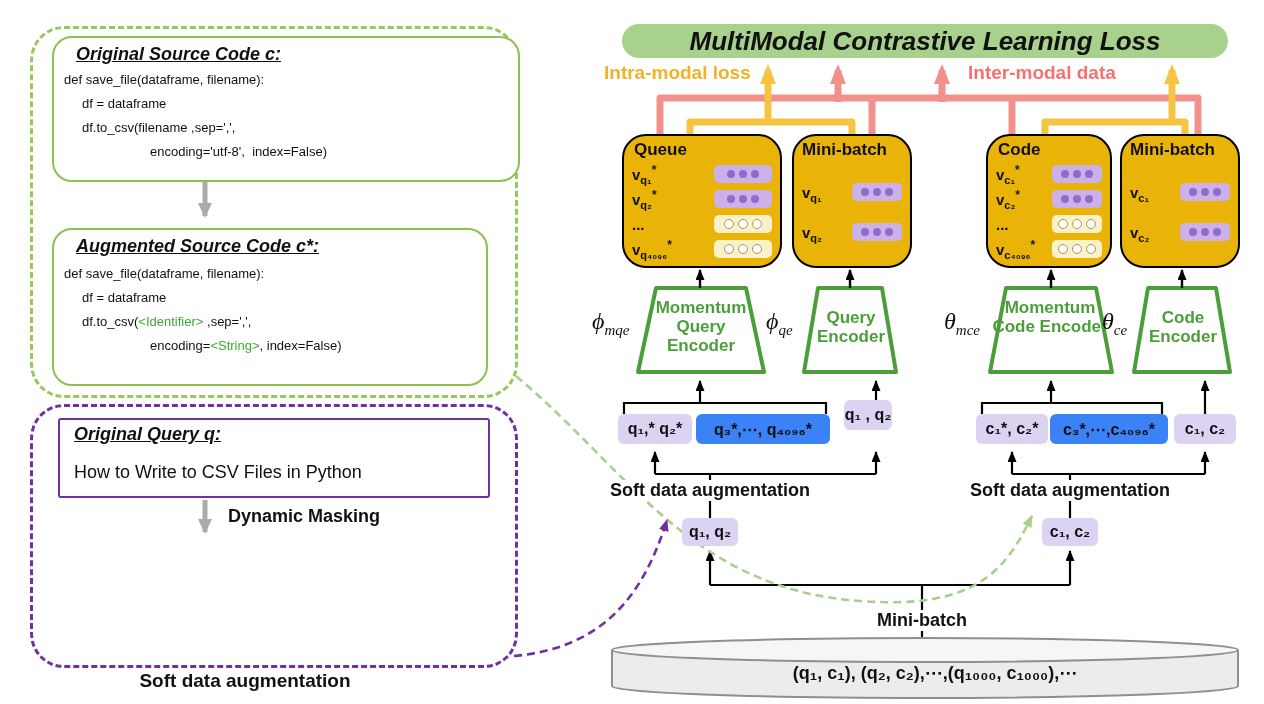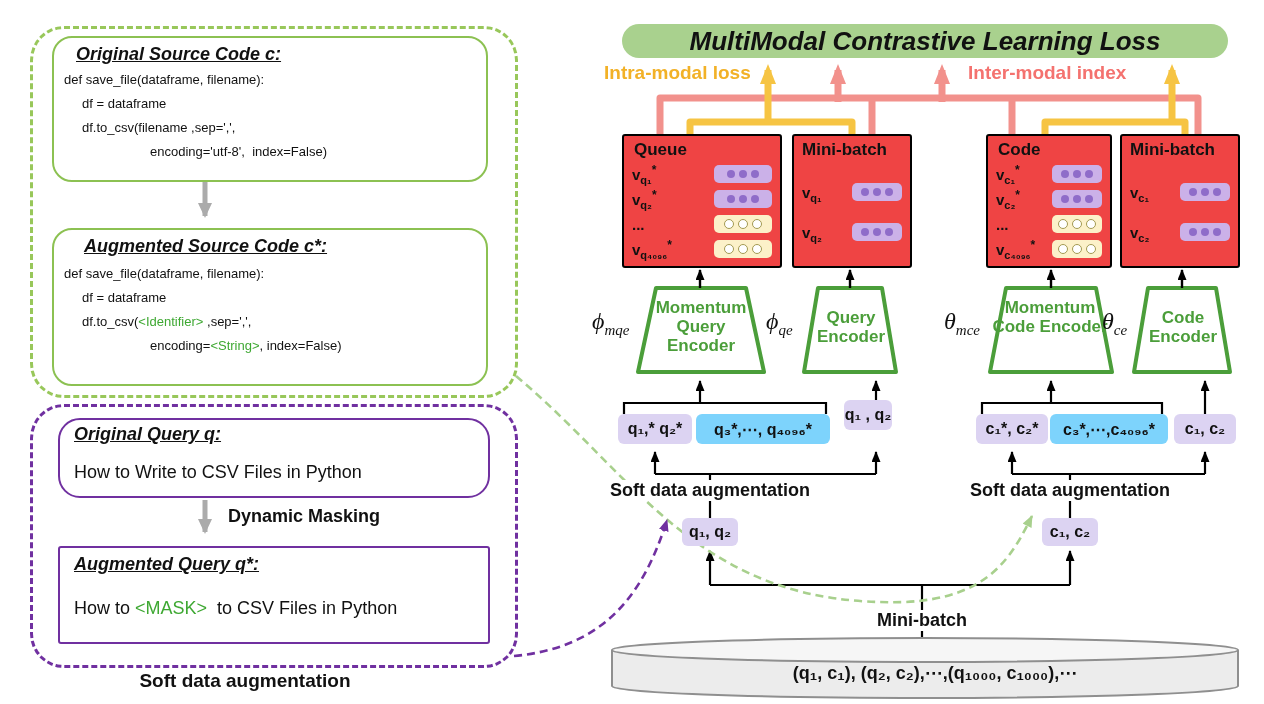--- a/index.html
+++ b/index.html
@@ -22,42 +22,42 @@
   .plain{font-size:18px;}
   .caption{font-weight:700;font-size:19px;text-align:center;}
 
   
   .pill{background:#A9D18E;border-radius:17px;display:flex;align-items:center;justify-content:center;
         font-weight:700;font-style:italic;font-size:26px;color:#111;}
   .intra{color:#F2B127;font-weight:700;font-size:19px;}
   .inter{color:#F4726F;font-weight:700;font-size:19px;}
 
   
-  .mbox{border:2.5px solid #000;border-radius:3px;background:#ef4444;}
+  .mbox{border:2.5px solid #000;border-radius:24px;background:#eab308;}
   .mbox-title{font-weight:700;font-size:17px;padding:4px 0 0 10px;}
   .mrow{position:absolute;left:8px;right:8px;height:24px;display:flex;align-items:center;justify-content:space-between;}
   .mlabel{font-size:15px;font-weight:600;}
   .mlabel sub{font-size:11px;}
   .msup{font-size:12px;vertical-align:super;}
   .chip{height:18px;border-radius:5px;display:inline-flex;align-items:center;justify-content:center;gap:4px;}
   .chip.purple{background:#CBB1E8;}
   .chip.yellow{background:#FCF1C9;}
   .dot{width:8px;height:8px;border-radius:50%;background:#8F6CC9;display:inline-block;}
   .ring{width:10px;height:10px;border-radius:50%;background:#fff;border:1.5px solid #A39A52;display:inline-block;box-sizing:border-box;}
 
   
   .enc-label{font-weight:700;font-size:17px;color:#4B9E3A;text-align:center;line-height:1.12;}
   .param{font-family:"Liberation Serif",serif;font-style:italic;font-size:24px;}
   .param sub{font-size:15px;}
 
   
   .ichip{height:30px;border-radius:6px;display:flex;align-items:center;justify-content:center;
          font-weight:700;font-size:16px;}
   .ichip.purple{background:#DCD3F2;}
-  .ichip.yellow{background:#7dd3fc;}
+  .ichip.yellow{background:#3b82f6;}
   .schip{height:28px;border-radius:6px;display:flex;align-items:center;justify-content:center;
          font-weight:700;font-size:16px;background:#DCD3F2;}
   .auglabel{font-weight:700;font-size:18px;background:#fff;text-align:center;}
   .cyl-text{font-weight:700;font-size:18px;text-align:center;}
 </style>
 </head>
 <body>
 
 <div id="canvas">
 
@@ -151,56 +151,52 @@
     <path d="M 514 656 C 600 648, 642 600, 667 520" stroke="#7030A0" stroke-width="2.6" stroke-dasharray="8 5" fill="none" marker-end="url(#mPurple)"></path>
 
     <g stroke="#8F8F8F" stroke-width="2">
       <path d="M 612 650 L 612 686 A 313 12 0 0 0 1238 686 L 1238 650" fill="#ECECEC"></path>
       <ellipse cx="925" cy="650" rx="313" ry="12" fill="#F6F6F6"></ellipse>
     </g>
   </svg>
 
   <div class="abs z2 gdash" style="left:30px;top:26px;width:482px;height:366px;"></div>
 
-  <div class="abs z2 gbox" style="left:52px;top:36px;width:432px;height:142px;">
+  <div class="abs z2 gbox" style="left:52px;top:36px;width:432px;height:142px;padding-left:32px;">
     <div class="abs box-title" style="left:22px;top:6px;">Original Source Code c:</div>
     <div class="abs code-line" style="left:10px;top:34px;">def save_file(dataframe, filename):</div>
     <div class="abs code-line" style="left:28px;top:58px;">df = dataframe</div>
     <div class="abs code-line" style="left:28px;top:82px;">df.to_csv(filename ,sep=',',</div>
     <div class="abs code-line" style="left:96px;top:106px;">encoding='utf-8',  index=False)</div>
   </div>
 
 
   <div class="abs z2 gbox" style="left:52px;top:228px;width:432px;height:154px;">
-    <div class="abs box-title" style="left:30px;top:6px;">Augmented Source Code c*:</div>
+    <div class="abs box-title" style="left:22px;top:6px;">Augmented Source Code c*:</div>
     <div class="abs code-line" style="left:10px;top:36px;">def save_file(dataframe, filename):</div>
     <div class="abs code-line" style="left:28px;top:60px;">df = dataframe</div>
     <div class="abs code-line" style="left:96px;top:108px;"><span>encoding=</span><span class="tok">&lt;String&gt;</span><span>, index=False)</span></div>
     <div class="abs code-line" style="left:28px;top:84px;"><span>df.to_csv(</span><span class="tok">&lt;Identifier&gt;</span><span> ,sep=',',</span></div>
   </div>
 
   <div class="abs z2 pdash" style="left:30px;top:404px;width:482px;height:258px;"></div>
 
-  <div class="abs z2 pbox" style="left:58px;top:418px;width:428px;height:76px;border-radius:22px;">
+  <div class="abs z2 pbox" style="left:58px;top:418px;width:428px;height:76px;">
     <div class="abs box-title" style="left:14px;top:4px;">Original Query q:</div>
     <div class="abs plain" style="left:14px;top:42px;">How to Write to CSV Files in Python</div>
   </div>
 
   <div class="abs z2 tlabel" style="left:228px;top:506px;">Dynamic Masking</div>
 
-  <div class="abs z2 pbox" style="left:58px;top:546px;width:428px;height:94px;">
-    <div class="abs box-title" style="left:14px;top:6px;">Augmented Query q*:</div>
-    <div class="abs plain" style="left:14px;top:50px;white-space:pre;"><span>How to </span><span class="tok">&lt;MASK&gt;</span><span>  to CSV Files in Python</span></div>
-  </div>
 
   <div class="abs z2 caption" style="left:95px;top:670px;width:300px;">Soft data augmentation</div>
 
   <div class="abs z2 pill" style="left:622px;top:24px;width:606px;height:34px;">MultiModal Contrastive Learning Loss</div>
   <div class="abs z2 intra" style="left:604px;top:62px;">Intra-modal loss</div>
-  <div class="abs z2 inter" style="left:968px;top:62px;">Inter-modal index</div>
+  <div class="abs z2 inter" style="left:968px;top:62px;">Inter-modal data</div>
 
   <div class="abs z2 mbox" style="left:622px;top:134px;width:156px;height:130px;">
     <div class="mbox-title">Queue</div>
     <div class="mrow" style="top:26px;">
         <span class="mlabel"><span>v</span><sub>q₁</sub><span class="msup">*</span></span>
         <span class="chip purple" style="width:58px;">
           <i class="dot"></i>
           <i class="dot"></i>
           <i class="dot"></i>
         </span>

